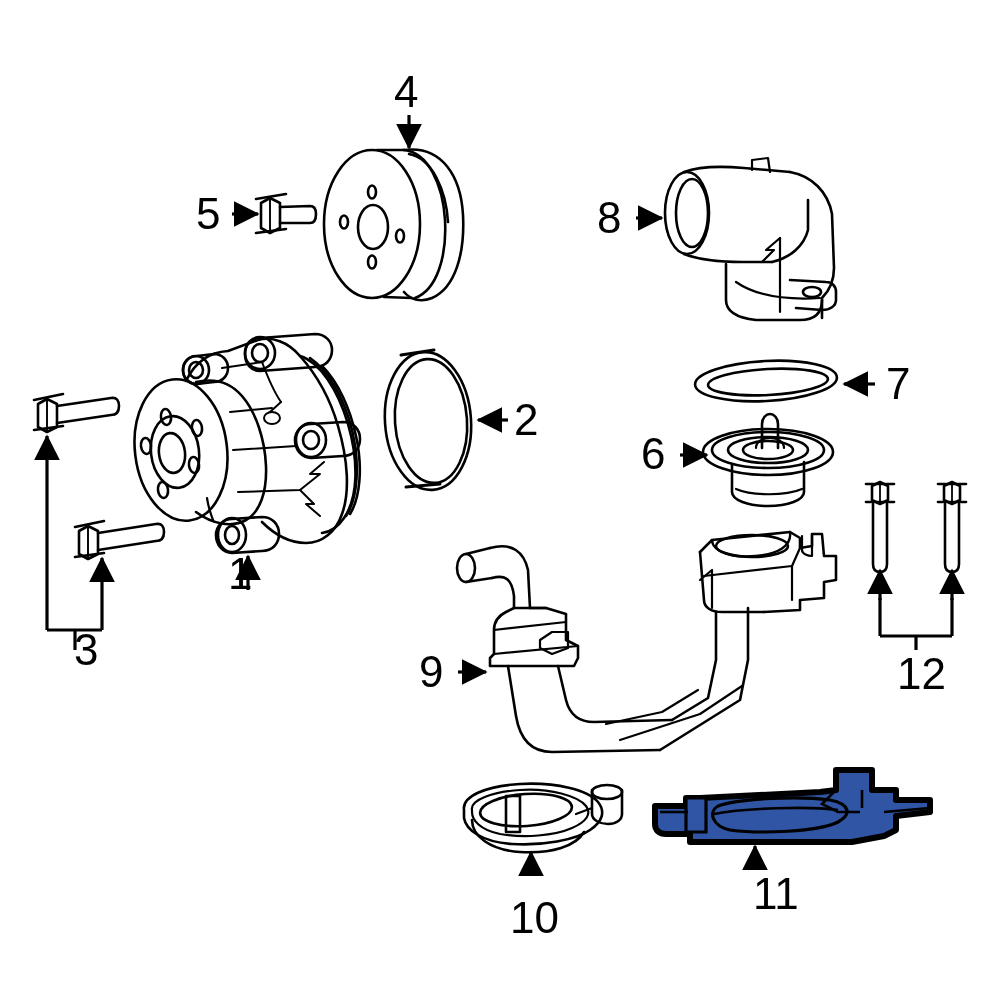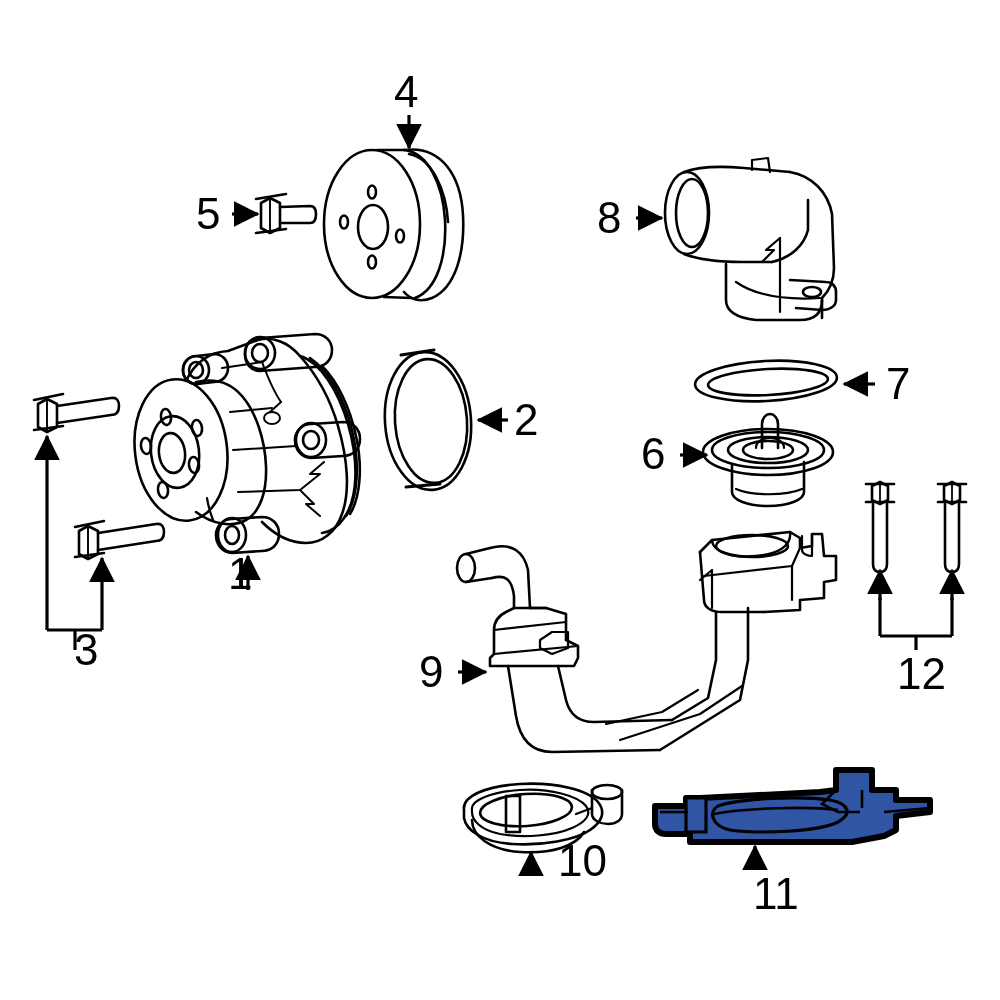--- a/index.html
+++ b/index.html
@@ -358,19 +358,19 @@
   <div class="lbl" style="left:196px; top:192px;">5</div>
 
   <div class="lbl" style="left:641px; top:432px;">6</div>
 
   <div class="lbl" style="left:886px; top:362px;">7</div>
 
   <div class="lbl" style="left:597px; top:196px;">8</div>
 
   <div class="lbl" style="left:419px; top:650px;">9</div>
 
-  <div class="lbl" style="left:510px; top:839px;margin-left:48px;">10</div>
+  <div class="lbl" style="left:510px; top:896px;">10</div>
 
   <div class="lbl" style="left:733px; top:872px;margin-left:20px;">11</div>
 
   <div class="lbl" style="left:897px; top:652px;">12</div>
 
 </div>
 
 </body></html>

